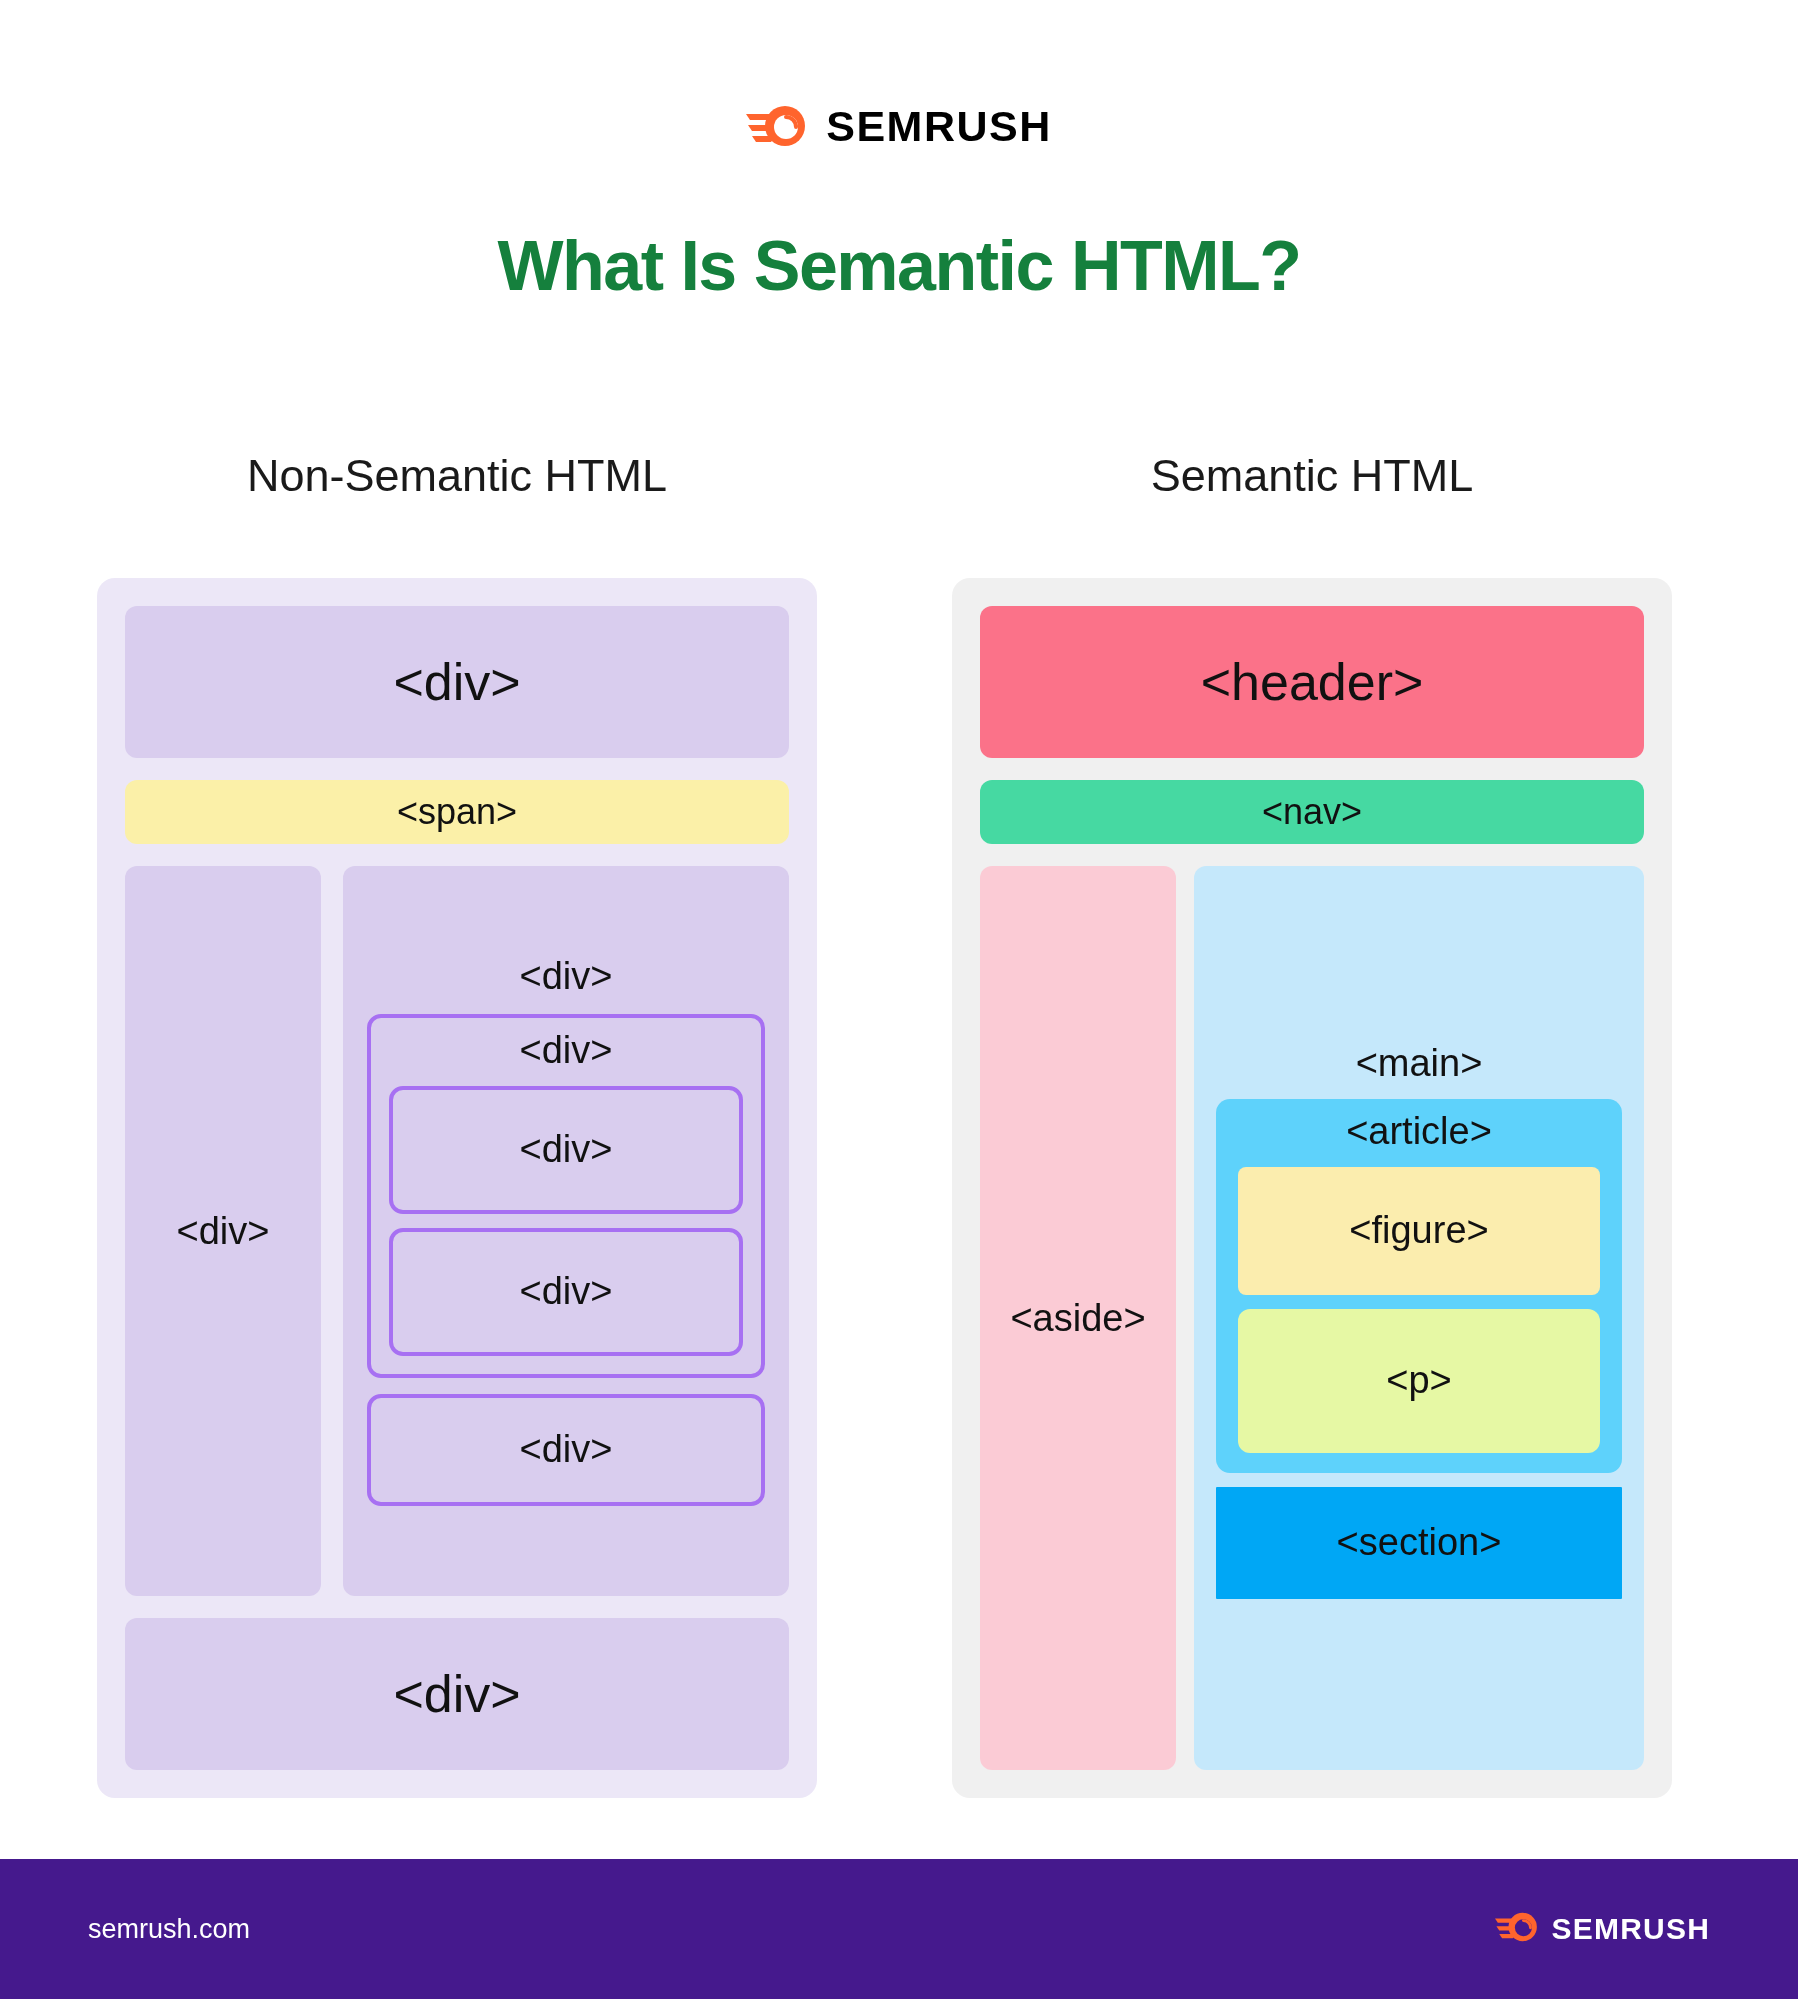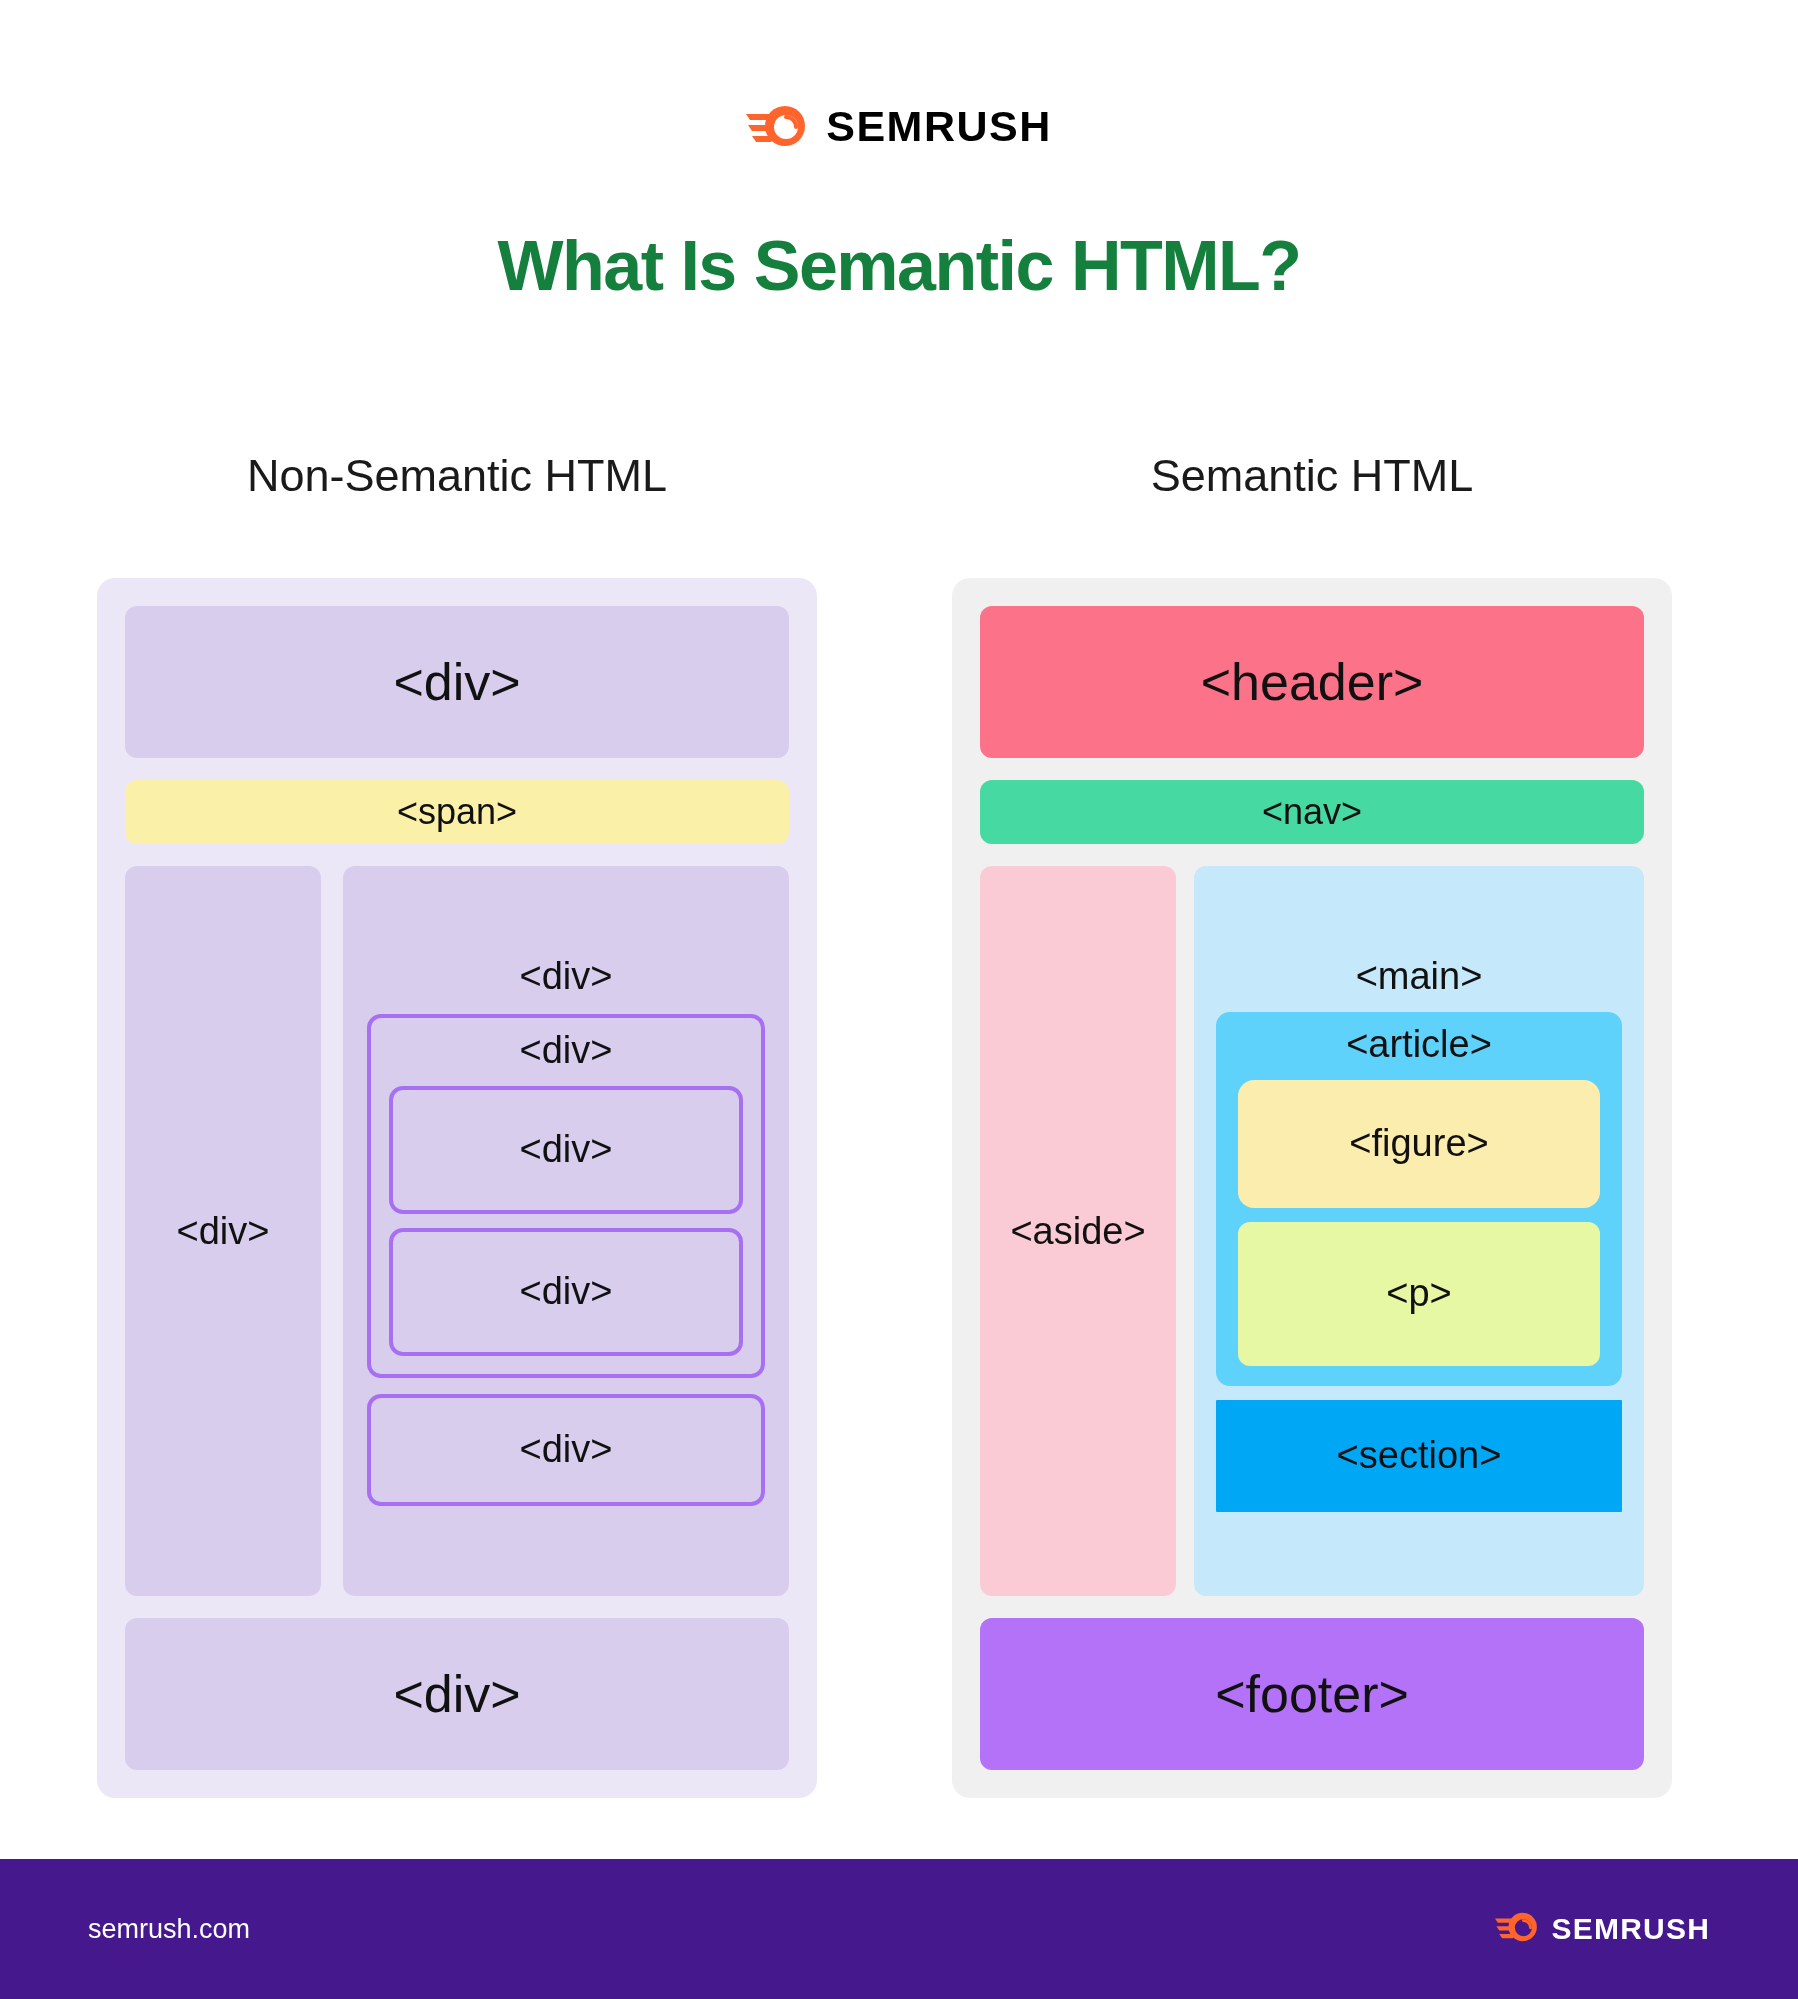--- a/index.html
+++ b/index.html
@@ -136,21 +136,21 @@
   .sem-aside    { background: #fbcbd5; width: 196px; flex: 0 0 196px;
                   align-items: center; justify-content: center; }
   .sem-main     { background: #c5e8fb; flex: 1 1 auto;
                   display: flex; flex-direction: column;
                   align-items: center; padding: 16px 22px 14px; gap: 14px; }
   .sem-main > .lbl { font-size: 38px; color:#111; line-height:1.1; padding-top: 4px; }
   .sem-article  { background: #5ed2fb; border-radius: 14px; width: 100%;
                   display: flex; flex-direction: column; align-items: center;
                   padding: 12px 22px 20px; gap: 14px; }
   .sem-article > .lbl { font-size: 38px; color:#111; line-height:1.1; }
-  .sem-figure   { background: #fbedae; border-radius: 16px; width: 100%;
+  .sem-figure   { background: #fbedae; border-radius: 8px; width: 100%;
                   height: 128px; display:flex; align-items:center;
                   justify-content:center; font-size: 38px; }
   .sem-p        { background: #e6f8a4; border-radius: 12px; width: 100%;
                   height: 144px; display:flex; align-items:center;
                   justify-content:center; font-size: 38px; }
   .sem-section  { background: #00a7f5; border-radius: 1px; width: 100%;
                   height: 112px; display:flex; align-items:center;
                   justify-content:center; font-size: 38px; }
   .sem-footer   { background: #b472f9; height: 152px; }
 
@@ -248,21 +248,20 @@
           <div class="sem-figure">&lt;figure&gt;</div>
 
           <div class="sem-p">&lt;p&gt;</div>
         </div>
 
         <div class="sem-section">&lt;section&gt;</div>
       </div>
 
     </div>
 
-    <div class="box sem-footer tag-lg">&lt;footer&gt;</div>
   </div>
 
   <div class="bottom-bar">
     <span class="bottom-url">semrush.com</span>
     <span class="brand-bottom">
       <span>
         <svg width="44" height="30" viewBox="0 0 62 42" aria-hidden="true">
           <path d="M0 9 L30 9 L23 15 L4 15 Z" fill="#ff642d"></path>
           <path d="M2 20 L28 20 L23 26 L6 26 Z" fill="#ff642d"></path>
           <path d="M6 31 L30 31 L25 37 L10 37 Z" fill="#ff642d"></path>

